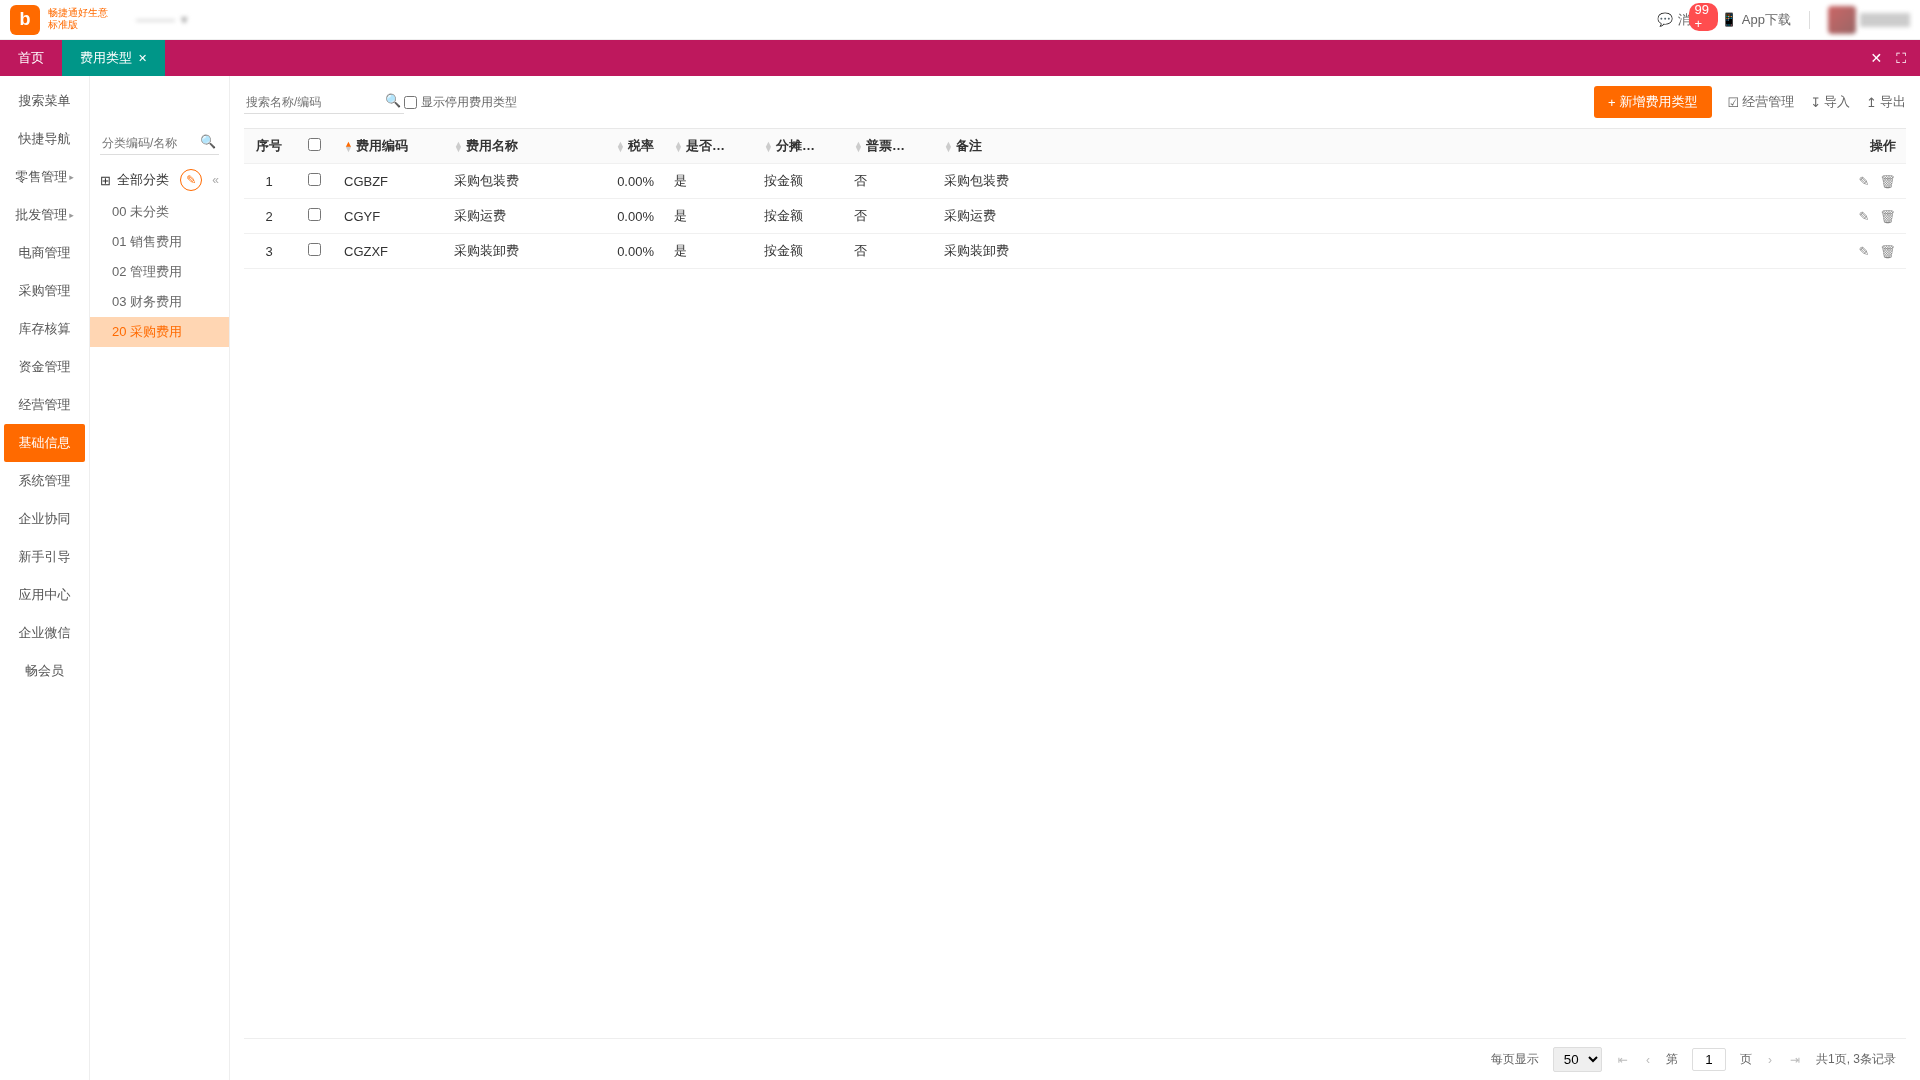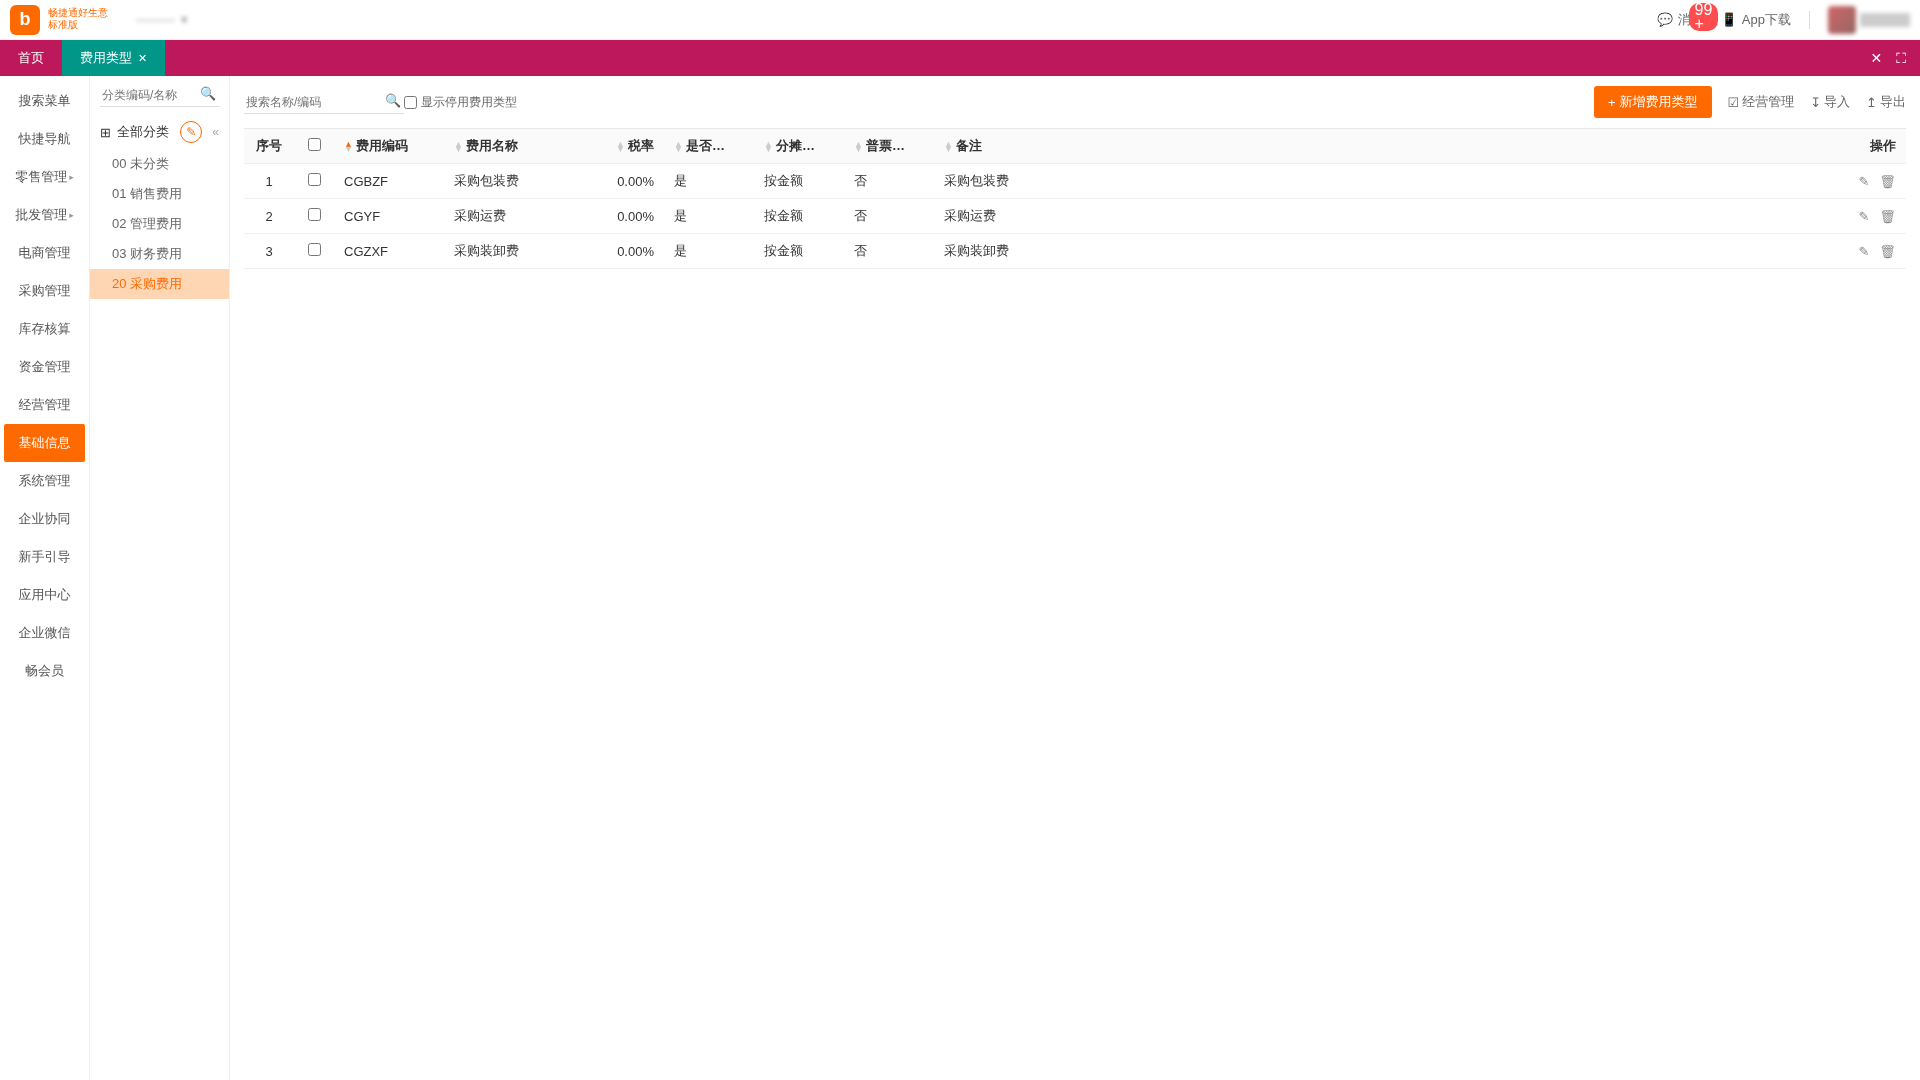--- a/index.html
+++ b/index.html
@@ -7,21 +7,21 @@
   
   
   .top-header { height: 40px; display: flex; align-items: center; justify-content: space-between; border-bottom: 1px solid #eee; padding: 0 10px; }
   .top-left { display: flex; align-items: center; gap: 8px; }
   .logo { width: 30px; height: 30px; background: #ff6a00; border-radius: 6px; display: flex; align-items: center; justify-content: center; color: #fff; font-weight: bold; font-size: 18px; }
   .logo-text { color: #ff6a00; font-size: 10px; line-height: 1.1; }
   .logo-sub { font-size: 10px; color: #ff6a00; }
   .org-selector { margin-left: 20px; display: flex; align-items: center; gap: 6px; color: #999; filter: blur(2px); }
   .top-right { display: flex; align-items: center; gap: 18px; color: #666; }
   .top-right-item { display: flex; align-items: center; gap: 4px; cursor: pointer; position: relative; }
-  .badge { position: absolute; top: -8px; right: -14px; background: #ff4d4f; color: #fff; border-radius: 10px; padding: 0 5px; font-size: 16px; line-height: 14px; margin-left: 32px; }
+  .badge { position: absolute; top: -8px; right: -14px; background: #ff4d4f; color: #fff; border-radius: 10px; padding: 0 5px; font-size: 13px; line-height: 14px; margin-left: 32px; }
   .avatar { width: 28px; height: 28px; background: linear-gradient(135deg,#c66,#966); border-radius: 4px; filter: blur(2px); }
   .top-right-name { filter: blur(2px); width: 50px; height: 14px; background: #ccc; }
   
   
   .tab-bar { height: 36px; background: #be185d; display: flex; align-items: center; justify-content: space-between; color: #fff; }
   .tabs { display: flex; height: 100%; }
   .tab { padding: 0 18px; display: flex; align-items: center; gap: 6px; cursor: pointer; }
   .tab.active { background: #009688; }
   .tab-close { font-size: 11px; cursor: pointer; }
   .tab-bar-right { display: flex; gap: 14px; padding-right: 14px; font-size: 14px; }
@@ -30,21 +30,21 @@
   .layout { display: flex; height: calc(100vh - 76px); }
   
   
   .sidebar { width: 90px; background: #fff; border-right: 1px solid #eee; display: flex; flex-direction: column; padding-top: 6px; }
   .side-item { padding: 10px 8px; text-align: center; color: #555; cursor: pointer; position: relative; display: flex; align-items: center; justify-content: center; gap: 2px; }
   .side-item.active { background: #ff6a00; color: #fff; border-radius: 2px; margin: 0 4px; }
   .caret { font-size: 9px; color: #999; }
   
   
   .cat-panel { width: 140px; border-right: 1px solid #eee; display: flex; flex-direction: column; }
-  .cat-search { padding: 8px 10px; position: relative; }
+  .cat-search { padding: 8px 10px; position: relative; margin-top: 48px; }
   .cat-search input { width: 100%; border: none; border-bottom: 1px solid #ddd; padding: 4px 22px 4px 2px; outline: none; font-size: 12px; }
   .cat-search .sicon { position: absolute; right: 12px; top: 10px; color: #ff6a00; }
   .cat-head { display: flex; align-items: center; justify-content: space-between; padding: 6px 10px; }
   .cat-head-left { display: flex; align-items: center; gap: 6px; font-weight: 500; }
   .edit-circle { width: 22px; height: 22px; border: 1px solid #ff6a00; border-radius: 50%; color: #ff6a00; display: flex; align-items: center; justify-content: center; font-size: 12px; cursor: pointer; }
   .collapse-btn { color: #aaa; cursor: pointer; font-size: 12px; margin-left: 4px; }
   .cat-list { list-style: none; }
   .cat-item { padding: 6px 10px 6px 22px; color: #666; cursor: pointer; font-size: 13px; }
   .cat-item.active { background: #ffd6b3; color: #ff6a00; }
   
@@ -342,15 +342,27 @@
                 <div class="op-icons">
                   <span class="icon">✎</span>
                   <span class="icon">🗑</span>
                 </div>
               </td>
             </tr>
           </tbody>
       </table>
     </div>
 
+    <div class="pager">
+      <span>每页显示</span>
+      <select><option>50</option></select>
+      <span class="pgbtn icon">⇤</span>
+      <span class="pgbtn icon">‹</span>
+      <span>第</span>
+      <input value="1" style="">
+      <span>页</span>
+      <span class="pgbtn icon">›</span>
+      <span class="pgbtn icon">⇥</span>
+      <span>共1页, 3条记录</span>
+    </div>
   </div>
 
 </div>
 
 </body></html>

